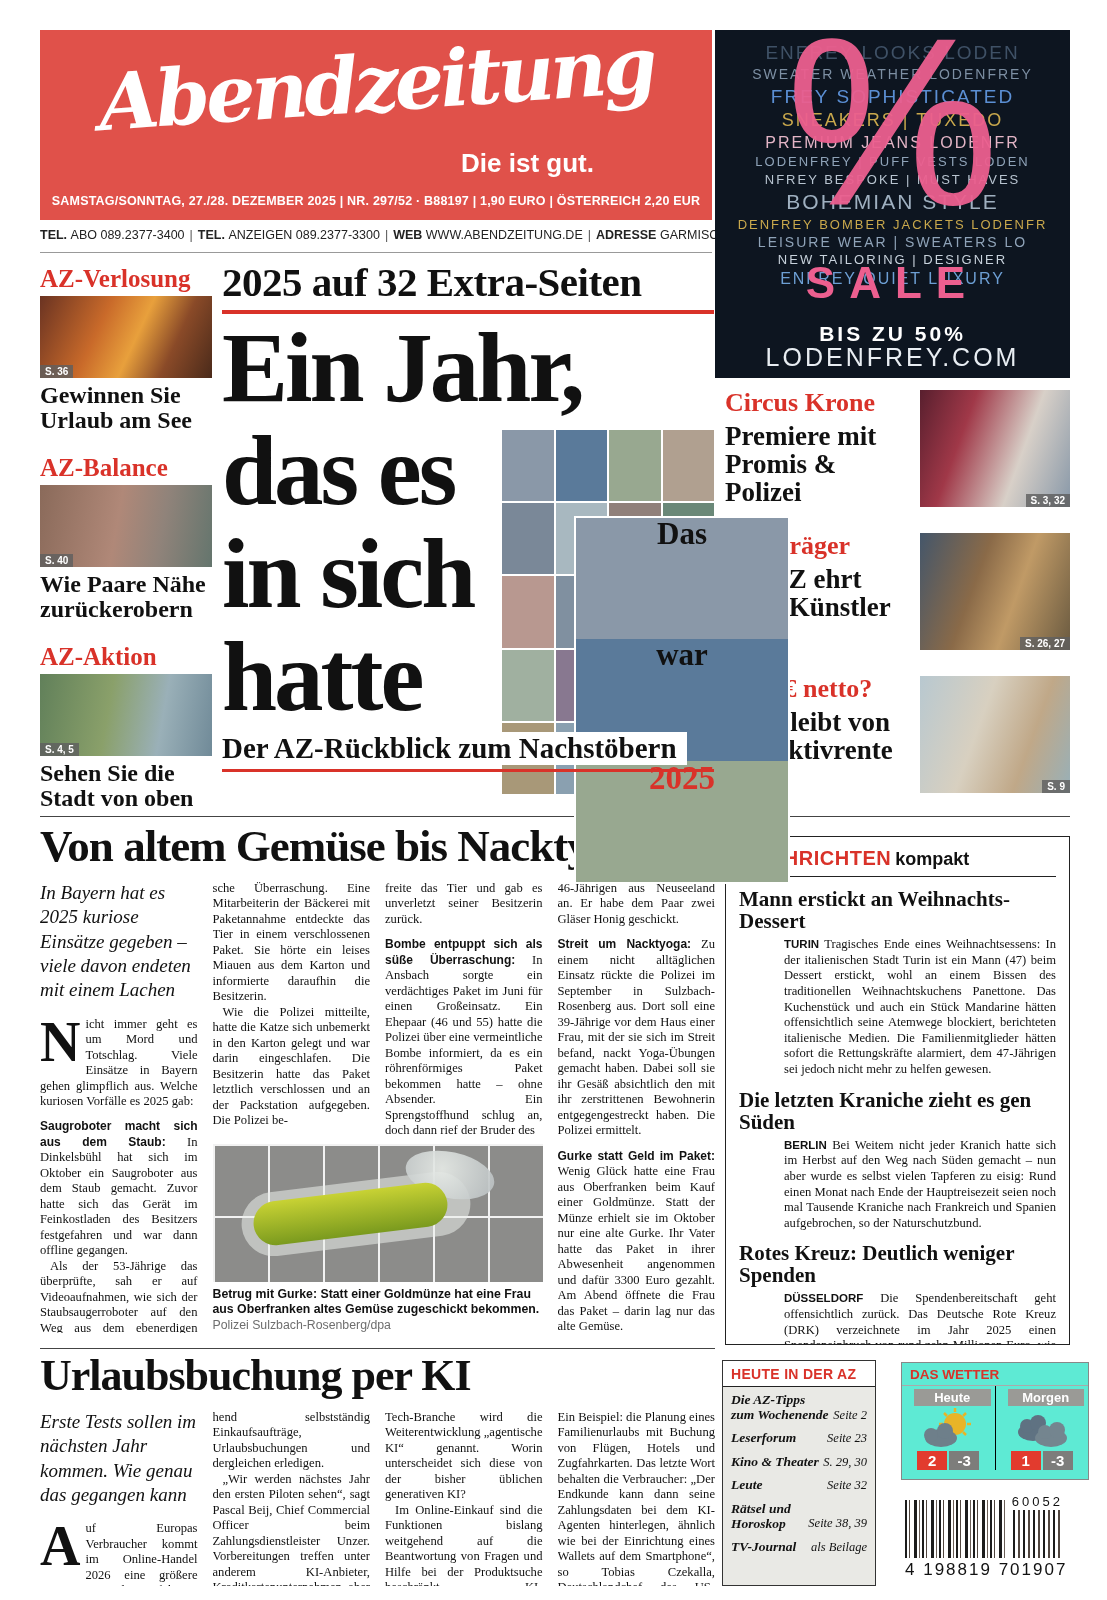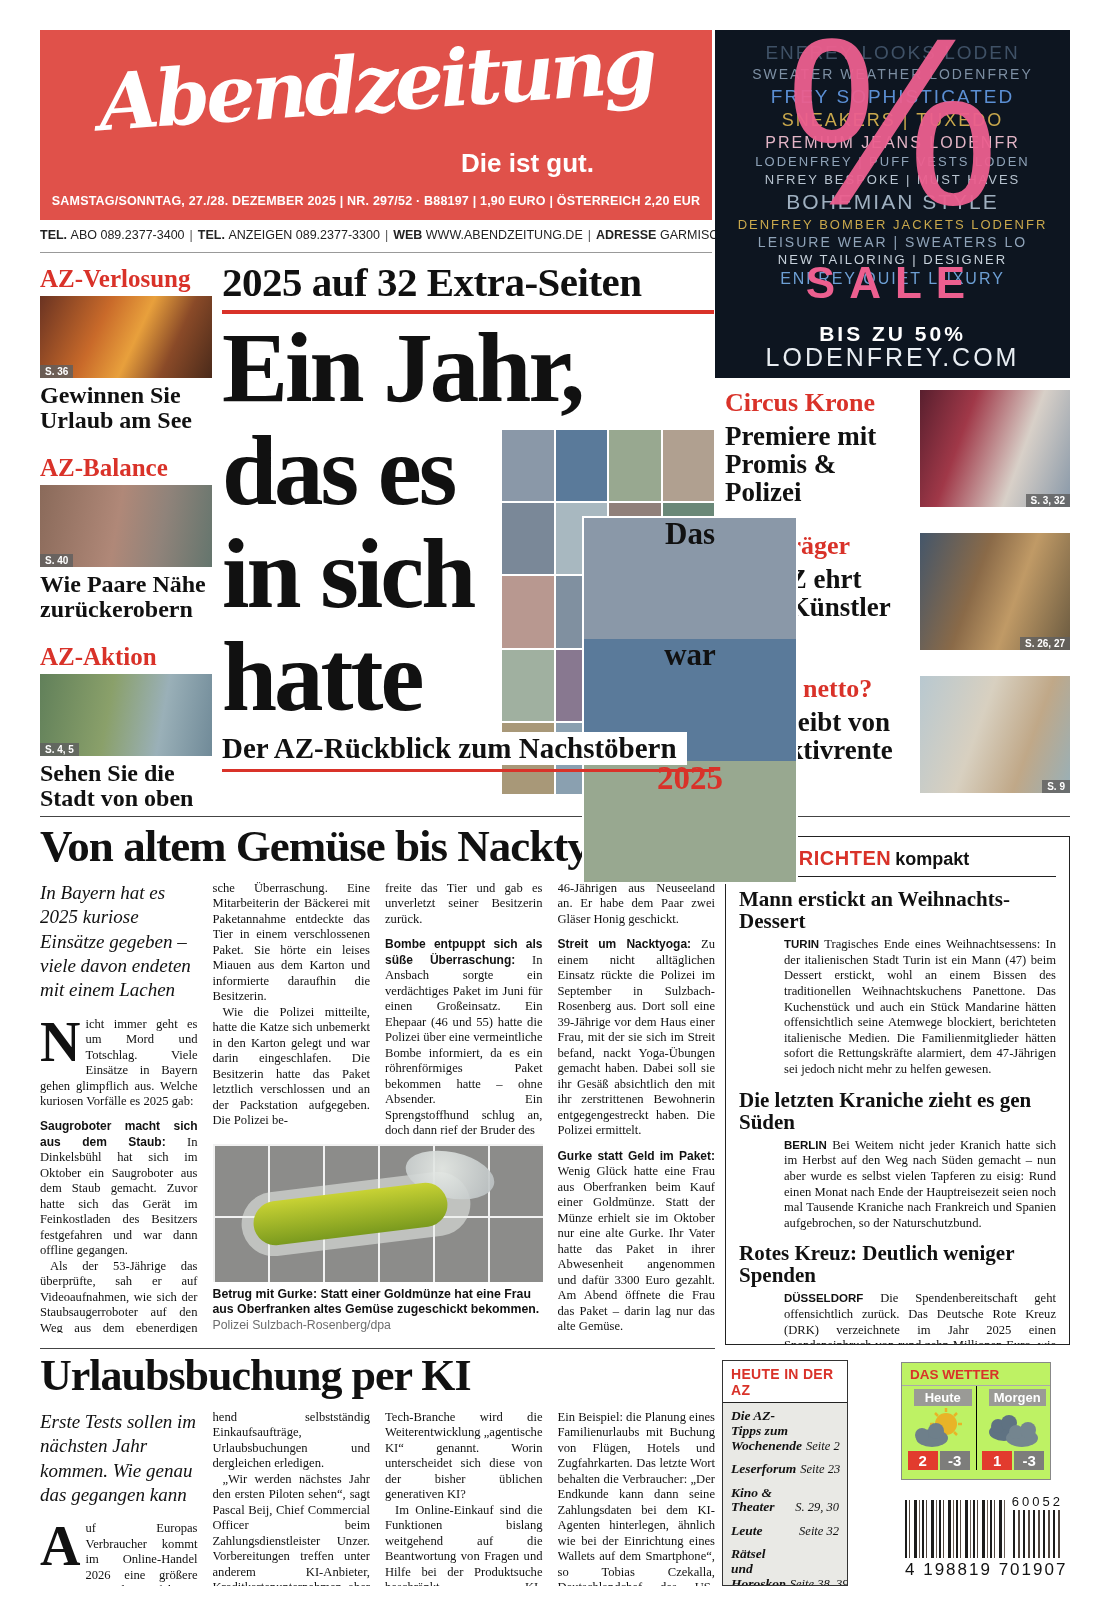--- a/index.html
+++ b/index.html
@@ -90,21 +90,21 @@
   .collage div:nth-child(20n+5){background:#7a8898;} .collage div:nth-child(20n+6){background:#a8b8c0;}
   .collage div:nth-child(20n+7){background:#90807a;} .collage div:nth-child(20n+8){background:#6a8878;}
   .collage div:nth-child(20n+9){background:#b89890;} .collage div:nth-child(20n+10){background:#8090a0;}
   .collage div:nth-child(20n+11){background:#9aa8b8;} .collage div:nth-child(20n+12){background:#786860;}
   .collage div:nth-child(20n+13){background:#a0b0a0;} .collage div:nth-child(20n+14){background:#887890;}
   .collage div:nth-child(20n+15){background:#b0b8c0;} .collage div:nth-child(20n+16){background:#708090;}
   .collage div:nth-child(20n+17){background:#a89878;} .collage div:nth-child(20n+18){background:#8aa0b0;}
   .collage div:nth-child(20n+19){background:#90a888;} .collage div:nth-child(20n+20){background:#a0908a;}
   .collage-card{position:absolute;left:72px;top:86px;width:102px;height:118px;background:#e4f0f9;
                 border:2px solid #fff;display:flex;flex-direction:column;align-items:center;
-                justify-content:center;text-align:center;margin-left:8px;}
+                justify-content:center;text-align:center;}
   .collage-card .c1,.collage-card .c2{font-weight:bold;font-size:31px;line-height:1.0;color:#111;}
   .collage-card .c3{font-weight:bold;font-size:33px;line-height:1.05;color:#d93229;}
 
   
   .rule-main{position:absolute;left:40px;top:816px;width:1030px;height:1px;background:#444;}
   .rule-mid{position:absolute;left:40px;top:1348px;width:675px;height:1px;background:#444;}
 
   
   .feature{position:absolute;left:40px;top:824px;width:675px;height:520px;overflow:hidden;}
   .feat-title{font-weight:bold;font-size:45px;line-height:1.0;letter-spacing:-1px;margin-bottom:12px;}
@@ -143,32 +143,32 @@
   .news-title{font-weight:bold;font-size:21px;line-height:1.05;margin:11px 0 5px 0;}
   .news-body{margin-left:45px;font-size:12.6px;line-height:1.24;text-align:justify;}
   .news-city{font-family:"Liberation Sans",sans-serif;font-weight:bold;font-size:11.5px;}
 
   
   .ki{position:absolute;left:40px;top:1354px;width:675px;height:240px;overflow:hidden;}
   .ki-title{font-weight:bold;font-size:44px;line-height:1.0;letter-spacing:-1px;margin-bottom:12px;}
   .ki-grid{display:grid;grid-template-columns:repeat(4,1fr);column-gap:15px;height:176px;overflow:hidden;}
 
   
-  .today{position:absolute;left:722px;top:1360px;width:126px;height:226px;border:1.5px solid #333;
+  .today{position:absolute;left:722px;top:1360px;width:154px;height:226px;border:1.5px solid #333;
          box-sizing:border-box;background:#fff;overflow:hidden;}
   .today-head{color:#d93229;font-family:"Liberation Sans",sans-serif;font-weight:bold;font-size:14px;
               letter-spacing:.3px;padding:5px 8px 4px 8px;border-bottom:1.5px solid #222;}
   .today-list{background:#e9e9e5;height:100%;padding:6px 8px;}
   .today-item{display:flex;justify-content:space-between;align-items:flex-end;margin-bottom:8.5px;}
   .today-label{font-weight:bold;font-style:italic;font-size:13.5px;line-height:1.1;}
   .today-page{font-style:italic;font-size:12.5px;white-space:nowrap;padding-left:4px;}
 
   
-  .weather{position:absolute;left:901px;top:1362px;width:150px;height:118px;border:1px solid #888;
-           box-sizing:border-box;background:#bef264;}
+  .weather{position:absolute;left:901px;top:1362px;width:188px;height:118px;border:1px solid #888;
+           box-sizing:border-box;background:#5eead4;}
   .weather-head{color:#d93229;font-family:"Liberation Sans",sans-serif;font-weight:bold;font-size:13.5px;
            padding:4px 8px 3px 8px;border-bottom:1px solid #aaa;}
   .weather-days{display:flex;}
   .wday{flex:1;text-align:center;position:relative;}
   .wday + .wday{border-left:1px solid #000000;}
   .wday-name{background:#9a9a96;color:#fff;font-family:"Liberation Sans",sans-serif;font-weight:bold;
              font-size:13px;margin:3px 4px 0 12px;padding:1px 0;}
   .wicon{height:42px;margin-top:2px;}
   .temps{display:flex;justify-content:center;gap:2px;margin-top:1px;}
   .temps span{display:inline-block;width:30px;font-family:"Liberation Sans",sans-serif;font-weight:bold;

